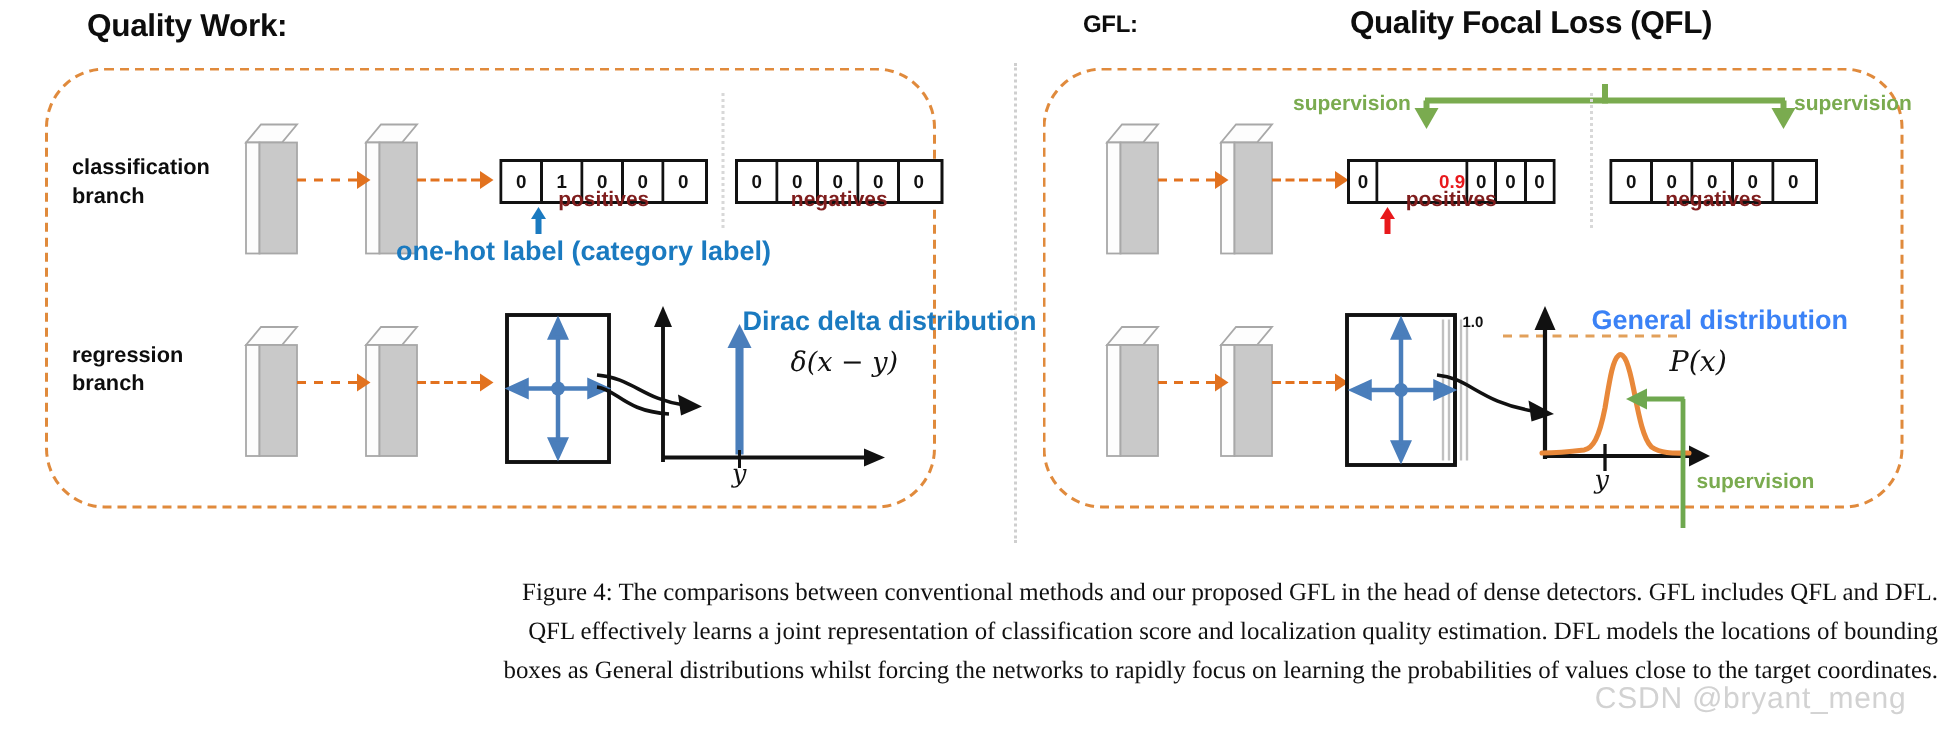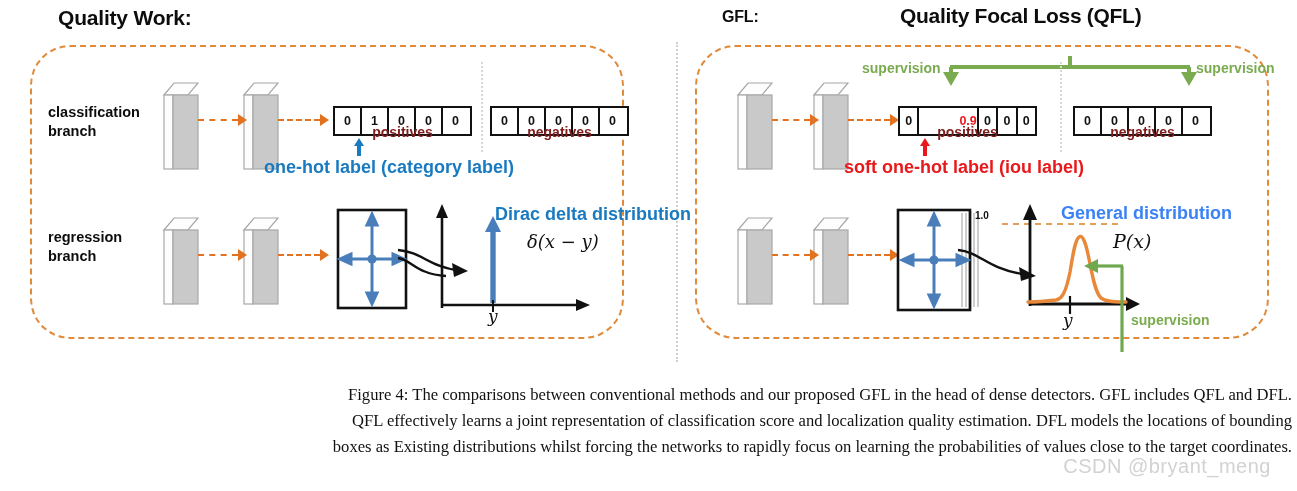--- a/index.html
+++ b/index.html
@@ -305,21 +305,20 @@
         <div class="cell">0</div>
         <div class="cell">0</div>
       </div>
   </div>
   <div class="divider-inner" style="left:1060px;top:62px;height:90px;"></div>
 
   <div class="uparrow" style="left:918px;top:138px;width:14px;height:18px;">
     <div class="stem" style="height:14px;background:#e8191c;"></div>
     <div class="tip" style="border-bottom:8px solid #e8191c;"></div>
   </div>
-  <div class="calltxt" style="left:844px;top:157px;color:#e8191c;">soft one-hot label (iou label)</div>
 
   <div class="slab" style="left:738px;top:218px;">
     <svg width="40" height="92" viewBox="0 0 40 92">
       <polygon points="0,12 10,0 34,0 24,12" fill="#fdfdfd" stroke="#a8a8a8" stroke-width="1.2"></polygon>
       <rect x="0" y="12" width="9" height="74" fill="#fdfdfd" stroke="#a8a8a8" stroke-width="1.2"></rect>
       <rect x="9" y="12" width="25" height="74" fill="#c9c9c9" stroke="#a8a8a8" stroke-width="1.2"></rect>
     </svg>
   </div>
   <div class="slab" style="left:814px;top:218px;">
     <svg width="40" height="92" viewBox="0 0 40 92">
@@ -391,16 +390,16 @@
   <div class="mathlab" style="left:1113px;top:230px;font-size:19px;">P(x)</div>
   <div class="mathlab" style="left:1063px;top:310px;font-size:17px;">y</div>
   <div style="position:absolute;left:975px;top:210px;font-size:10px;font-weight:bold;color:#111;font-family:'Liberation Sans',sans-serif;">1.0</div>
   <div class="greentxt" style="left:1131px;top:312px;">supervision</div>
 
 </div>
 
 <div id="caption">
   <div>Figure 4: The comparisons between conventional methods and our proposed GFL in the head of dense detectors. GFL includes QFL and DFL.</div>
   <div>QFL effectively learns a joint representation of classification score and localization quality estimation. DFL models the locations of bounding</div>
-  <div>boxes as Existing distributions whilst forcing the networks to rapidly focus on learning the probabilities of values close to the target coordinates.</div>
+  <div>boxes as General distributions whilst forcing the networks to rapidly focus on learning the probabilities of values close to the target coordinates.</div>
 </div>
 
 <div id="watermark">CSDN @bryant_meng</div>
 
 </body></html>

